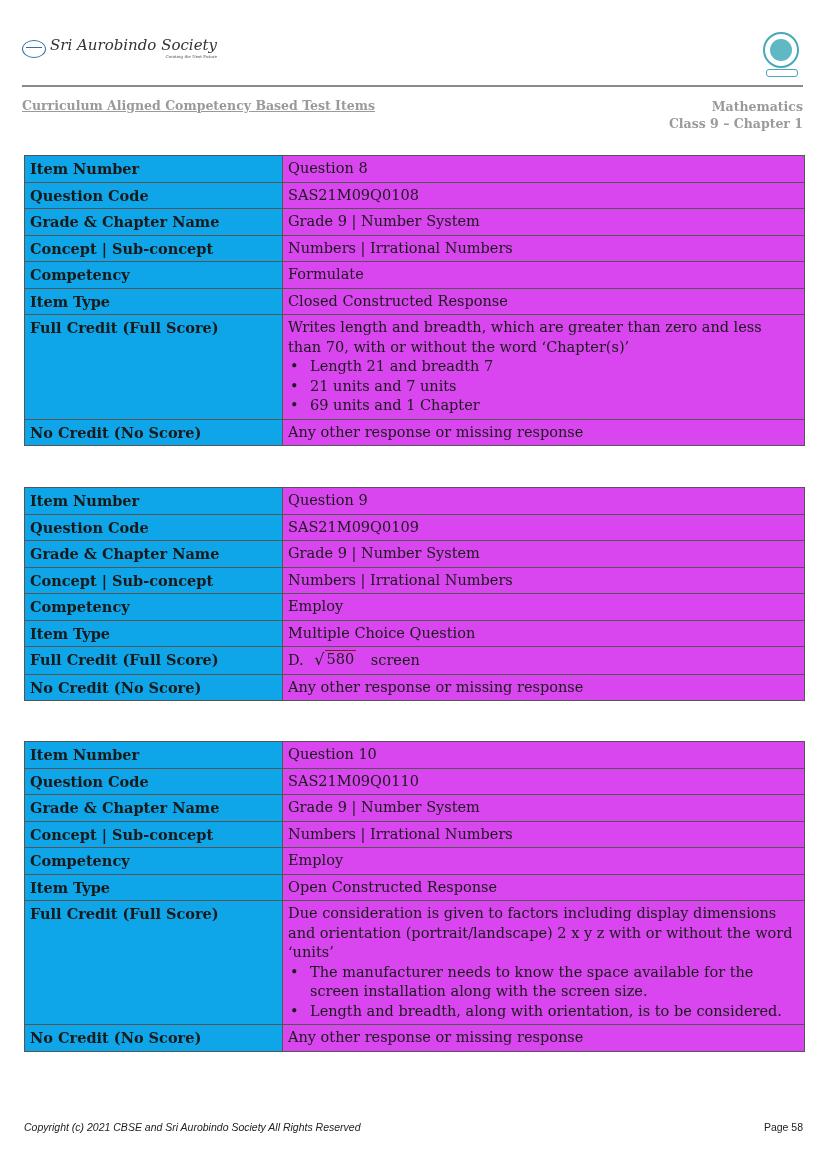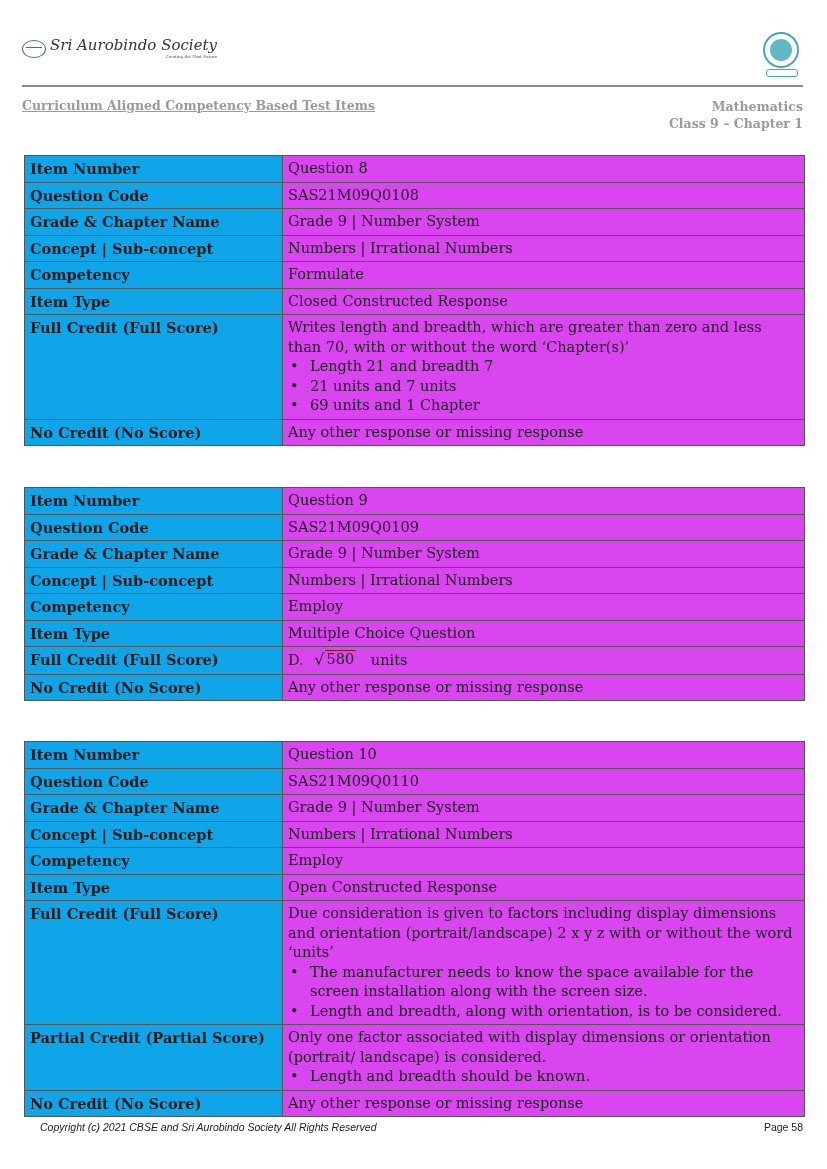--- a/index.html
+++ b/index.html
@@ -20,21 +20,21 @@
   table.item { position: absolute; left: 24px; width: 781px; border-collapse: collapse; font-size: 14.5px; }
   table.item td { border: 1px solid #555; padding: 3px 5px 3px 5px; vertical-align: top; line-height: 19.5px; }
   table.item td.lbl { width: 247px; background: #0ea5e9; font-weight: bold; }
   table.item td.val { background: #d946ef; }
   ul.b { margin: 0; padding: 0; list-style: none; }
   ul.b li { position: relative; padding-left: 22px; }
   ul.b li::before { content: "•"; position: absolute; left: 2px; top: 0; }
   .sqrt { display: inline-flex; align-items: flex-end; margin: 0 10px 0 6px; }
   .sqrt .rad { font-size: 16px; line-height: 1; }
   .sqrt .radicand { border-top: 1px solid #7f1d1d; padding: 0 2px; line-height: 17px; }
-  .footer-left { position: absolute; left: 40px; top: 1121px; font-size: 10.5px; font-style: italic; color: #222; font-family: "Liberation Sans", sans-serif; }
+  .footer-left { position: absolute; left: 24px; top: 1121px; font-size: 10.5px; font-style: italic; color: #222; font-family: "Liberation Sans", sans-serif; }
   .footer-right { position: absolute; right: 24px; top: 1121px; font-size: 10.5px; color: #222; font-family: "Liberation Sans", sans-serif; }
 </style>
 </head>
 <body>
 
 <div class="header">
   <div class="logo-left">
     <span class="logo-globe"></span>
     <div>
       <div class="logo-text">Sri Aurobindo Society</div>
@@ -126,21 +126,21 @@
         <td class="val">Multiple Choice Question</td>
       </tr>
   <tr>
     <td class="lbl">Full Credit (Full Score)</td>
     <td class="val">
       <span>D.</span>
       <span class="sqrt">
         <span class="rad">√</span>
         <span class="radicand">580</span>
       </span>
-      <span>units</span>
+      <span>screen</span>
     </td>
   </tr>
   <tr>
         <td class="lbl">No Credit (No Score)</td>
         <td class="val">Any other response or missing response</td>
       </tr>
 </tbody>
   </table>
 
 <table class="item" style="top:741px;">
@@ -173,29 +173,20 @@
     <td class="lbl">Full Credit (Full Score)</td>
     <td class="val">
       <div>Due consideration is given to factors including display dimensions and orientation (portrait/landscape) 2 x y z with or without the word ‘units’</div>
       <ul class="b">
         <li>The manufacturer needs to know the space available for the screen installation along with the screen size.</li>
         <li>Length and breadth, along with orientation, is to be considered.</li>
       </ul>
     </td>
   </tr>
   <tr>
-    <td class="lbl">Partial Credit (Partial Score)</td>
-    <td class="val">
-      <div>Only one factor associated with display dimensions or orientation (portrait/ landscape) is considered.</div>
-      <ul class="b">
-        <li>Length and breadth should be known.</li>
-      </ul>
-    </td>
-  </tr>
-  <tr>
         <td class="lbl">No Credit (No Score)</td>
         <td class="val">Any other response or missing response</td>
       </tr>
 </tbody>
   </table>
 
 <div class="footer-left">Copyright (c) 2021 CBSE and Sri Aurobindo Society All Rights Reserved</div>
 <div class="footer-right">Page 58</div>
 
 </body></html>

